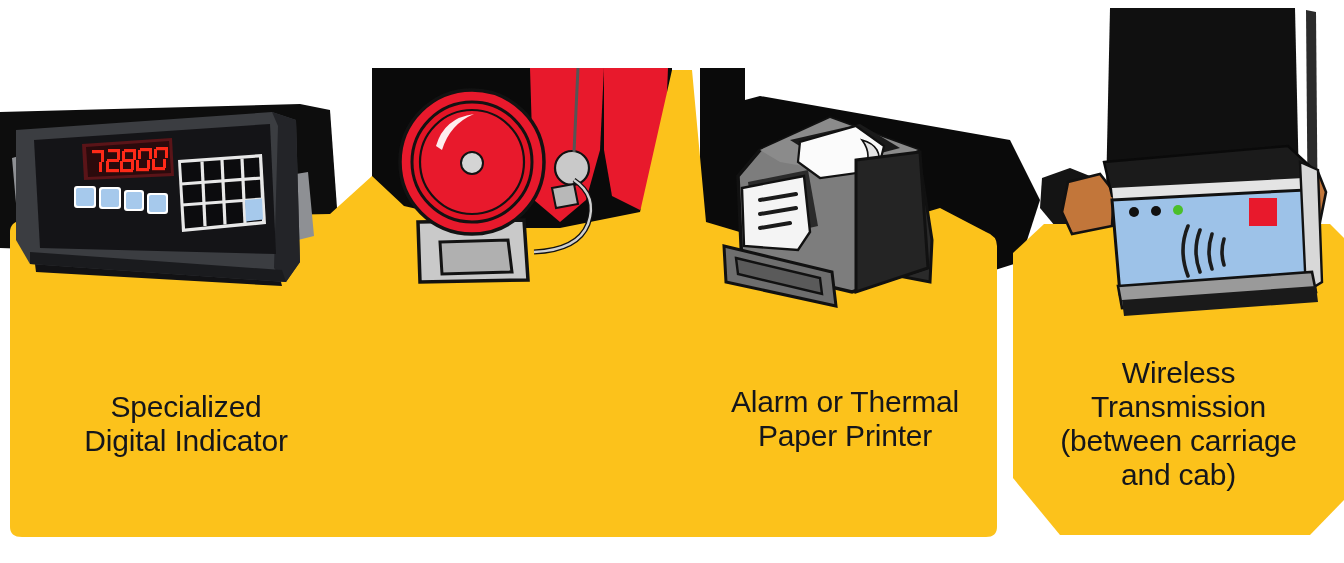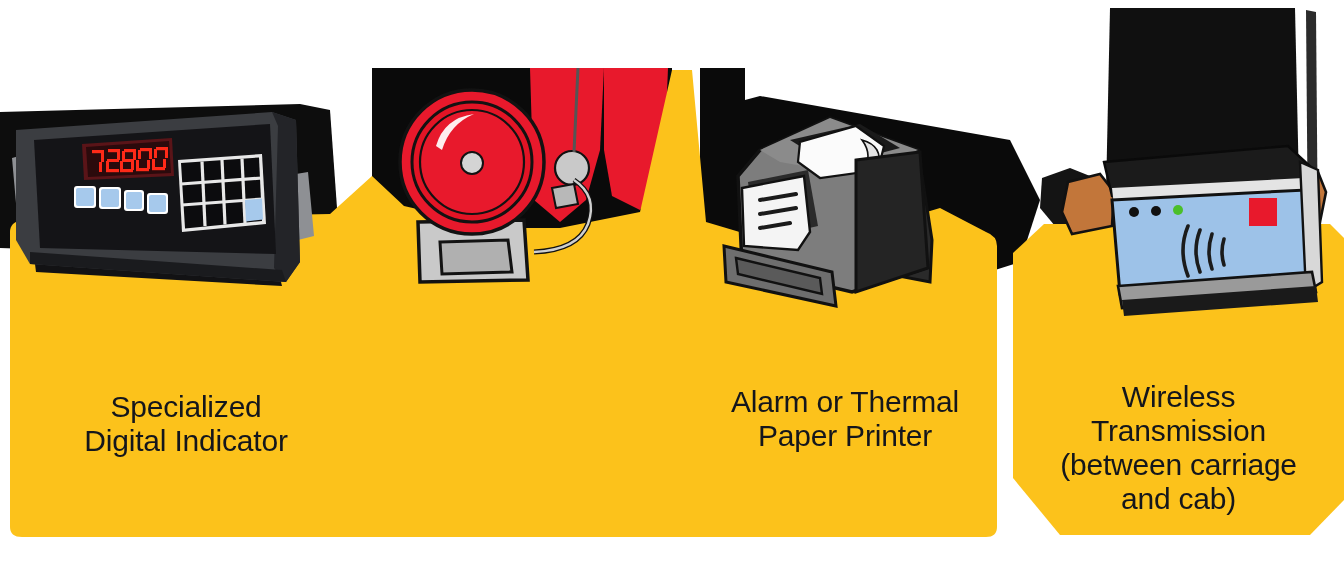--- a/index.html
+++ b/index.html
@@ -31,21 +31,21 @@
     font-size: 30px;
     line-height: 1.13;
     letter-spacing: -0.2px;
     white-space: pre-line;
     z-index: 40;
     pointer-events: none;
   }
   #cap-1 { left: 10px;   top: 390px; width: 352px; }
   #cap-2 { left: 360px;  top: 368px; width: 300px; }
   #cap-3 { left: 690px;  top: 385px; width: 310px; }
-  #cap-4 { left: 1013px; top: 356px; width: 331px; margin-top: 24px; }
+  #cap-4 { left: 1013px; top: 356px; width: 331px; }
 </style>
 </head>
 <body>
 
 <div id="stage">
 
   <svg class="layer" viewBox="0 0 1344 563" preserveAspectRatio="none">
 
     <path d="M0,118 L40,112 L52,112 L56,230 L30,236 L0,240 Z" fill="#0d0d0d"></path>
 

